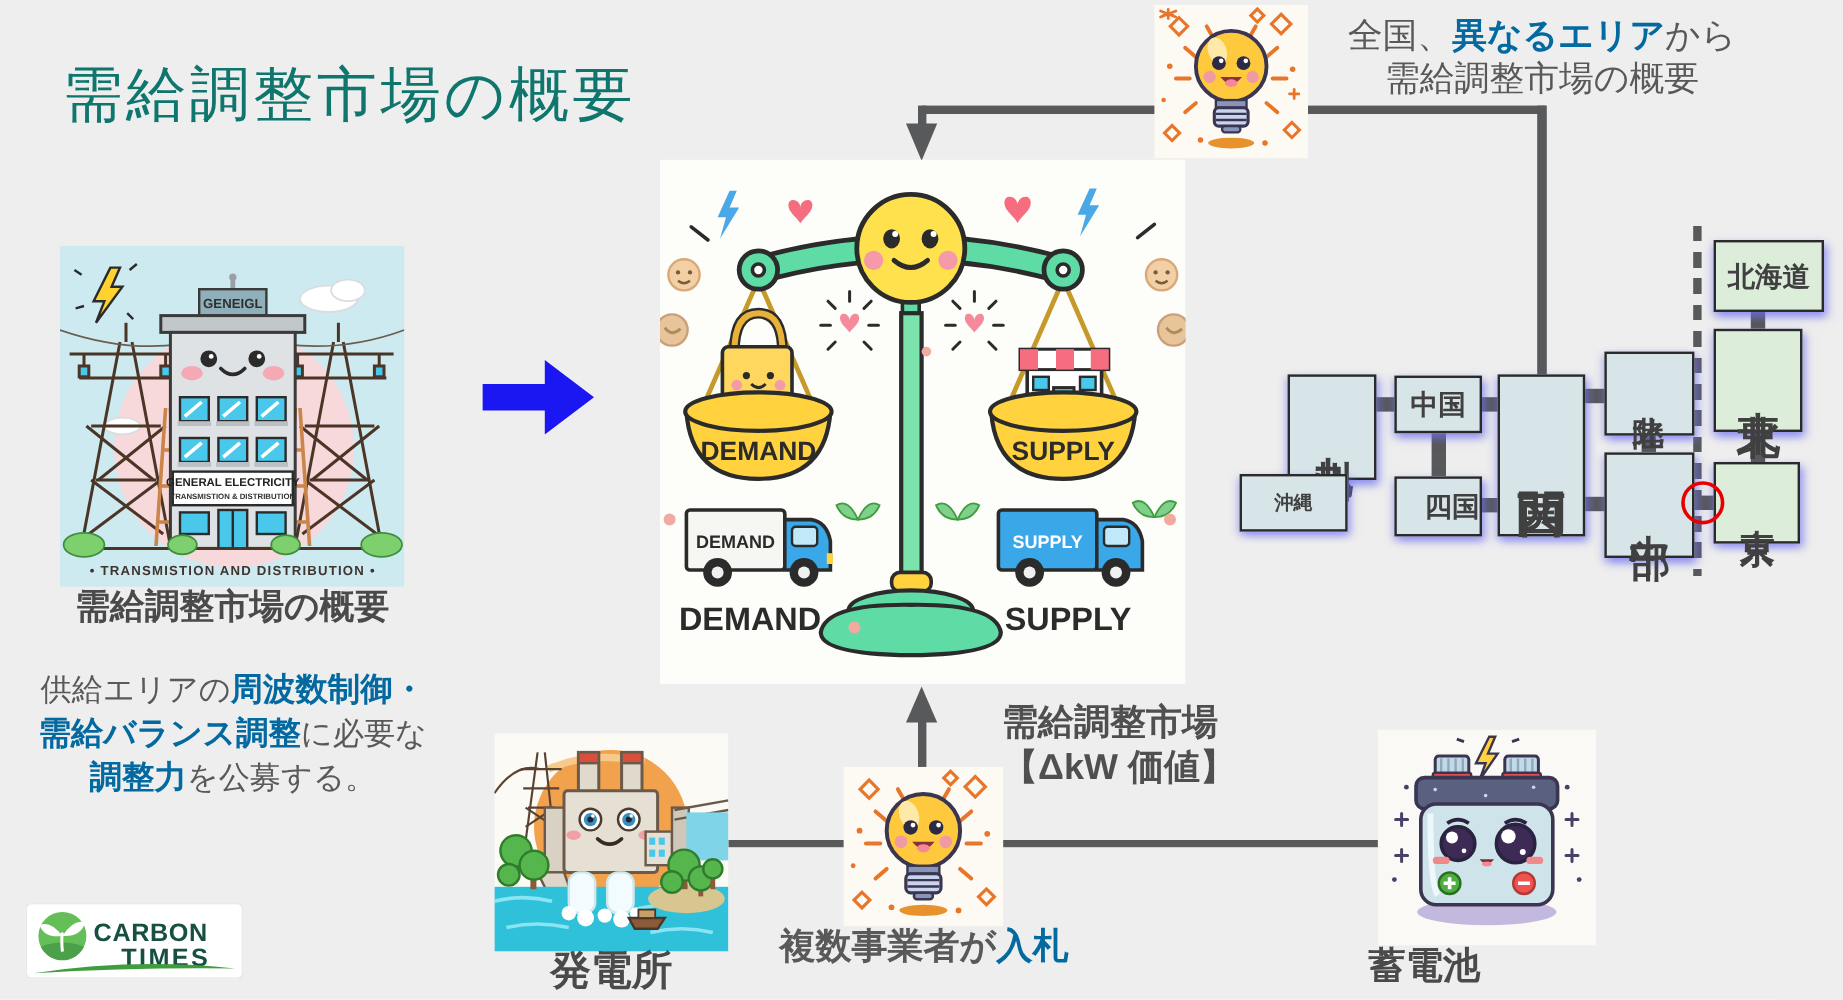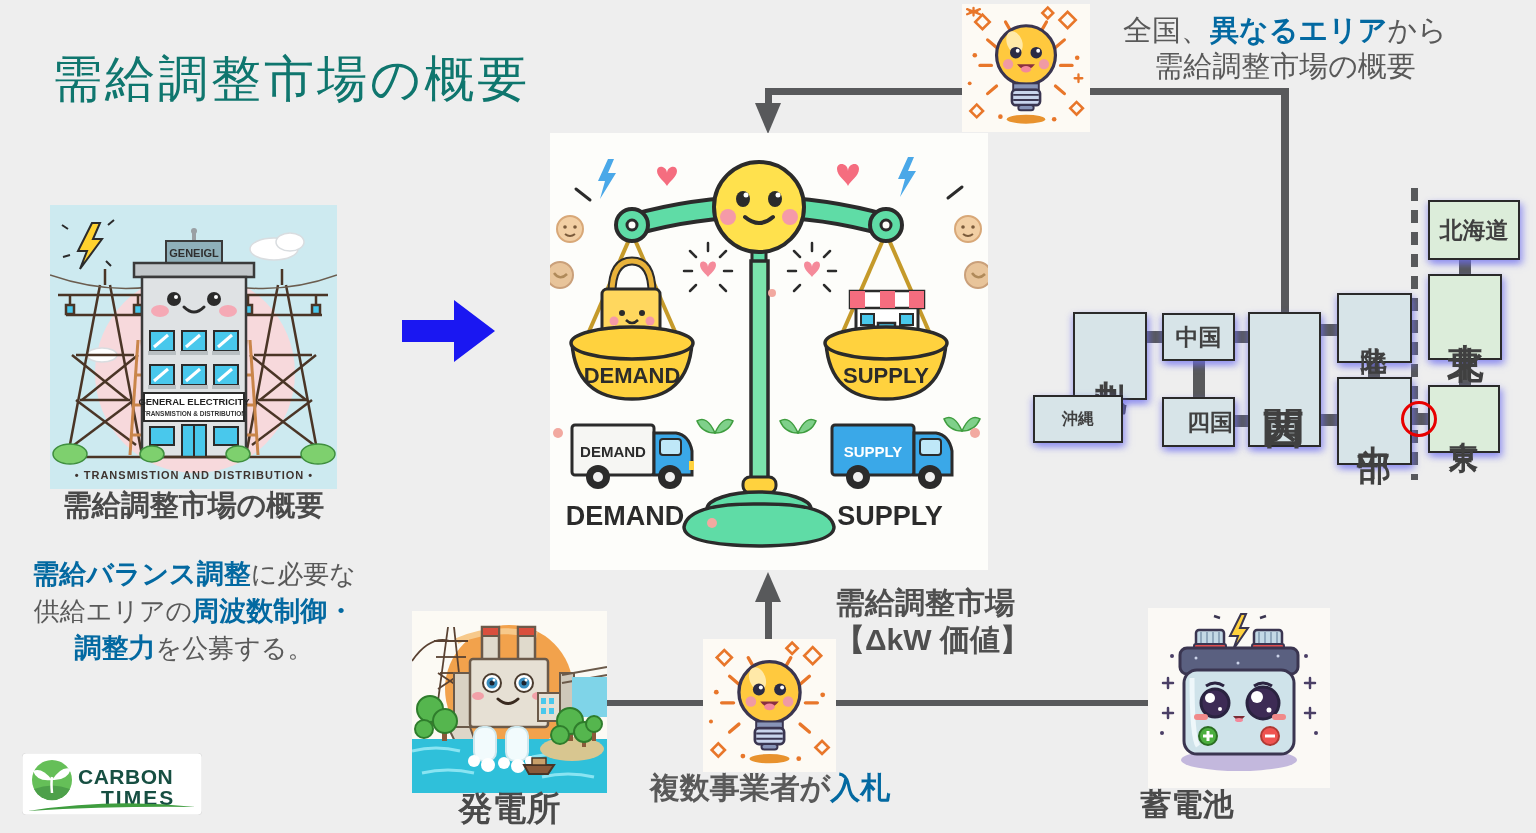--- a/index.html
+++ b/index.html
@@ -171,22 +171,22 @@
           <ellipse cx="268" cy="249" rx="17" ry="10"></ellipse>
         <ellipse cx="102" cy="249" rx="12" ry="8"></ellipse>
           <ellipse cx="188" cy="249" rx="12" ry="8"></ellipse>
       </g>
       <text x="144" y="274" font-size="11" font-weight="bold" fill="#3f3430" text-anchor="middle" letter-spacing="1">• TRANSMISTION AND DISTRIBUTION •</text>
     </svg>
   </div>
 
   <div class="abs caption" style="left:50px;top:486px;width:287px;font-size:29px;">需給調整市場の概要</div>
   <div class="abs desc" style="left:20px;top:556px;width:348px;">
+    <div><span>供給エリアの</span><span class="red-b">周波数制御・</span></div>
     <div><span class="red-b">需給バランス調整</span><span>に必要な</span></div>
-    <div><span>供給エリアの</span><span class="red-b">周波数制御・</span></div>
     <div><span class="red-b">調整力</span><span>を公募する。</span></div>
   </div>
 
   <div class="abs" style="left:402px;top:300px;">
     <svg width="94" height="62" viewBox="0 0 94 62">
         <polygon points="0,20 52,20 52,0 93,31 52,62 52,42 0,42" fill="#1a17f2"></polygon>
       </svg>
   </div>
 
   <div class="abs" style="left:550px;top:133px;width:438px;height:339px;">

